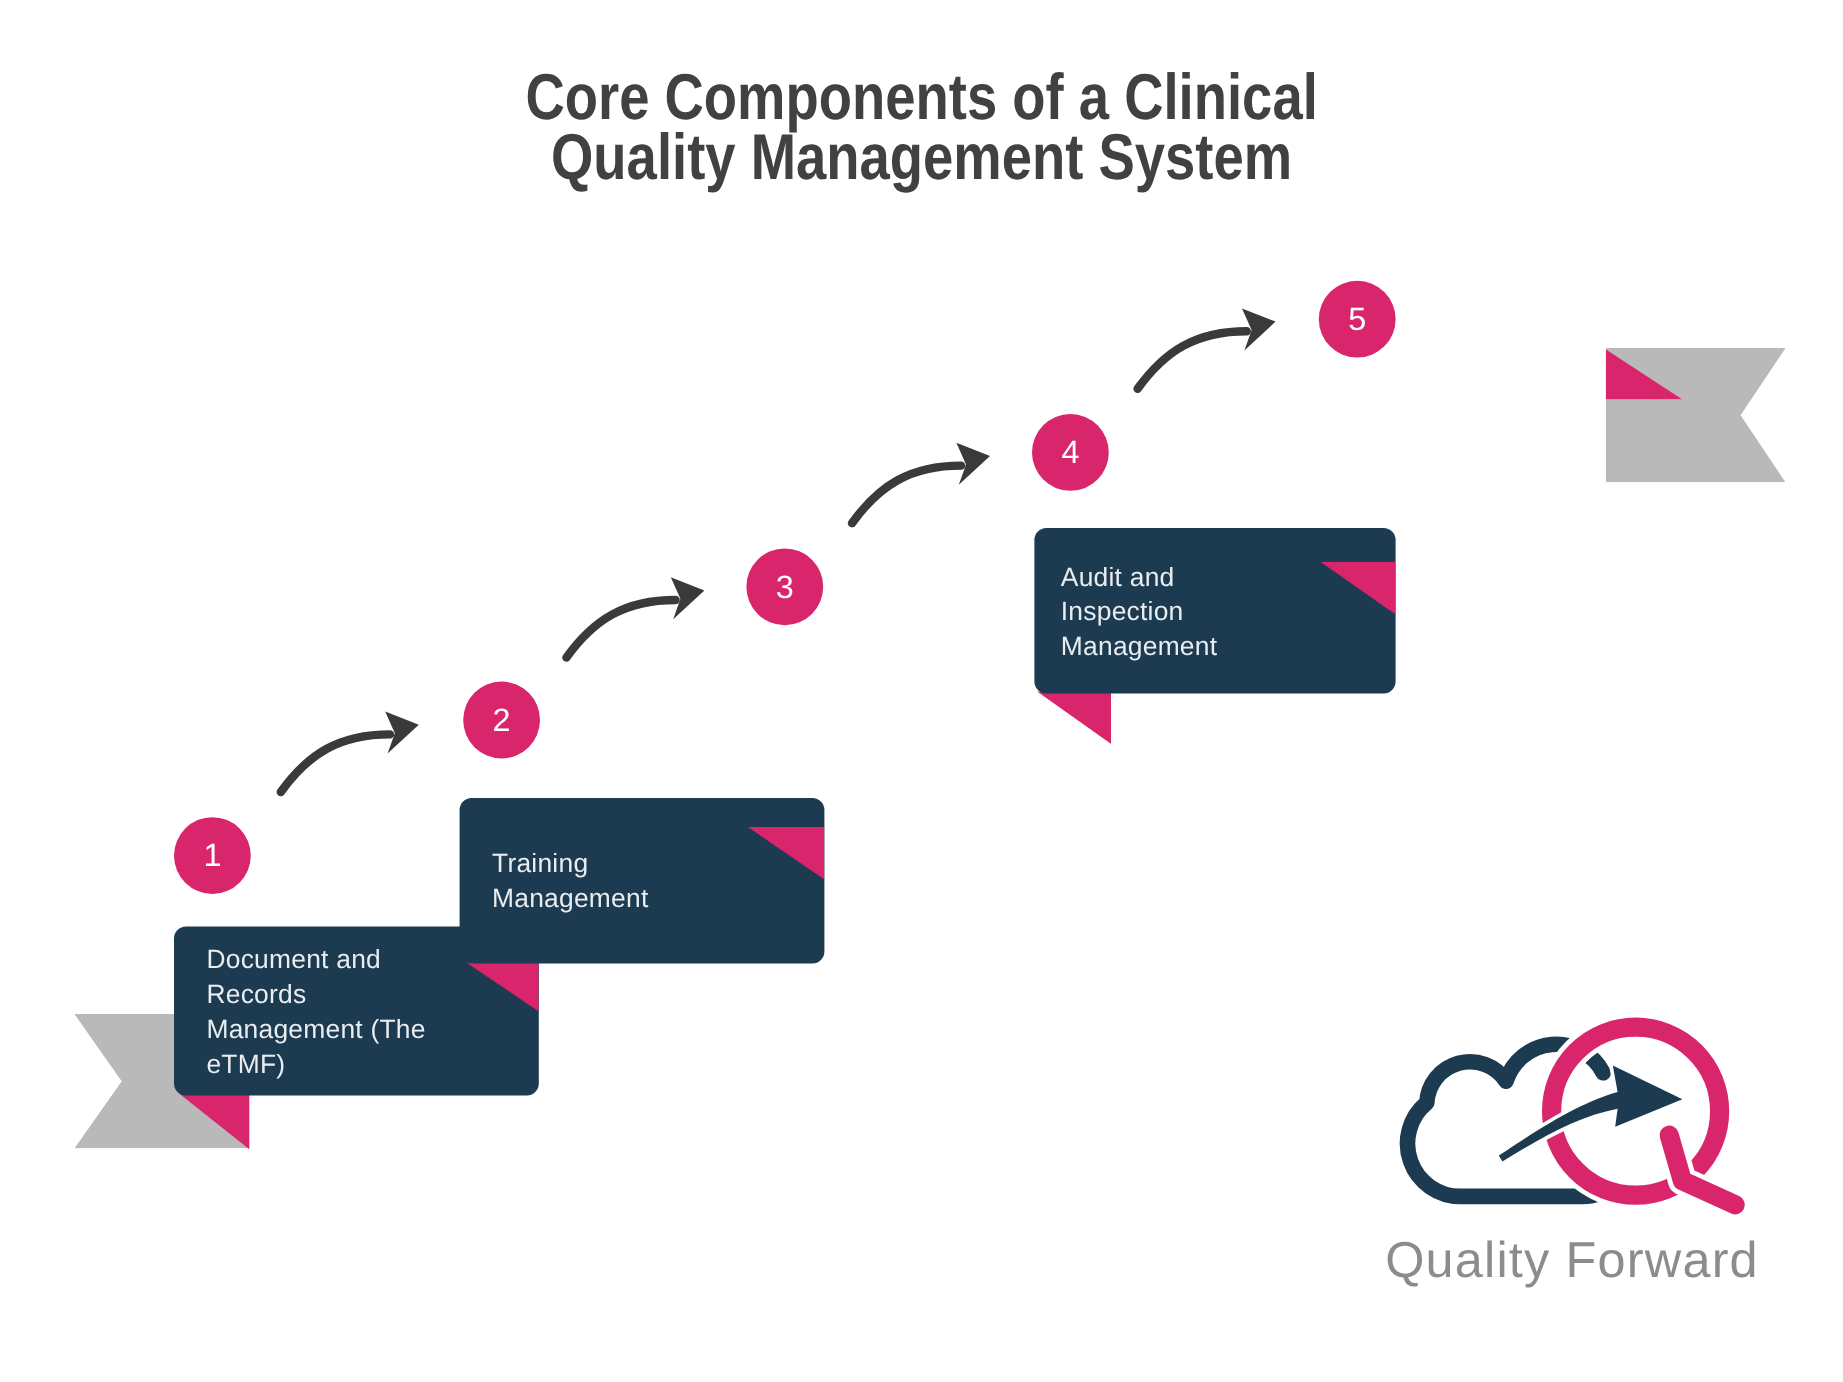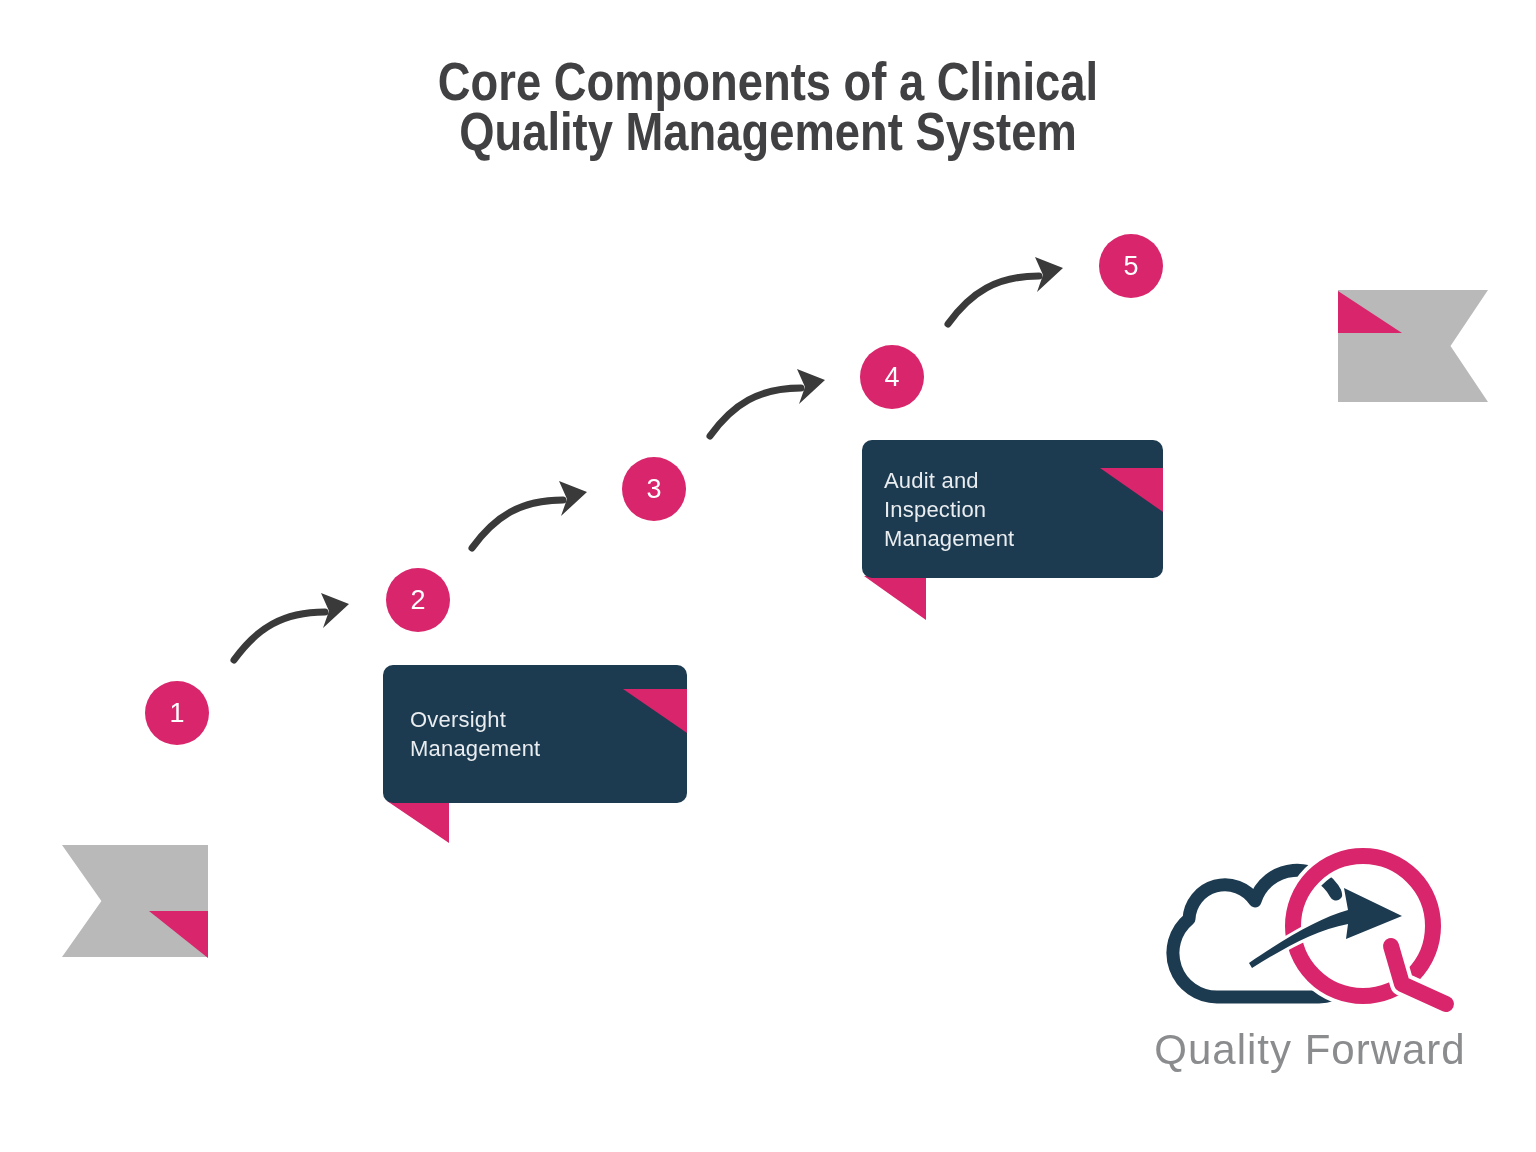--- a/index.html
+++ b/index.html
@@ -108,22 +108,28 @@
   <div class="ribbon ribbon-start"></div>
   <div class="ribbon ribbon-end"></div>
 
   <div class="fold fold-a f0"></div>
   <div class="fold fold-a f12"></div>
   <div class="fold fold-a f23"></div>
   <div class="fold fold-a f34"></div>
   <div class="fold fold-a f45"></div>
   <div class="fold fold-b f5"></div>
 
+  <div class="step-box box1">
+    <div class="step-label">Document and
+Records
+Management (The
+eTMF)</div>
+  </div>
   <div class="step-box box2">
-    <div class="step-label">Oversight
+    <div class="step-label">Training
 Management</div>
   </div>
   <div class="step-box box4">
     <div class="step-label">Audit and
 Inspection
 Management</div>
   </div>
 
   <div class="step-circle c1">
     <span>1</span>

